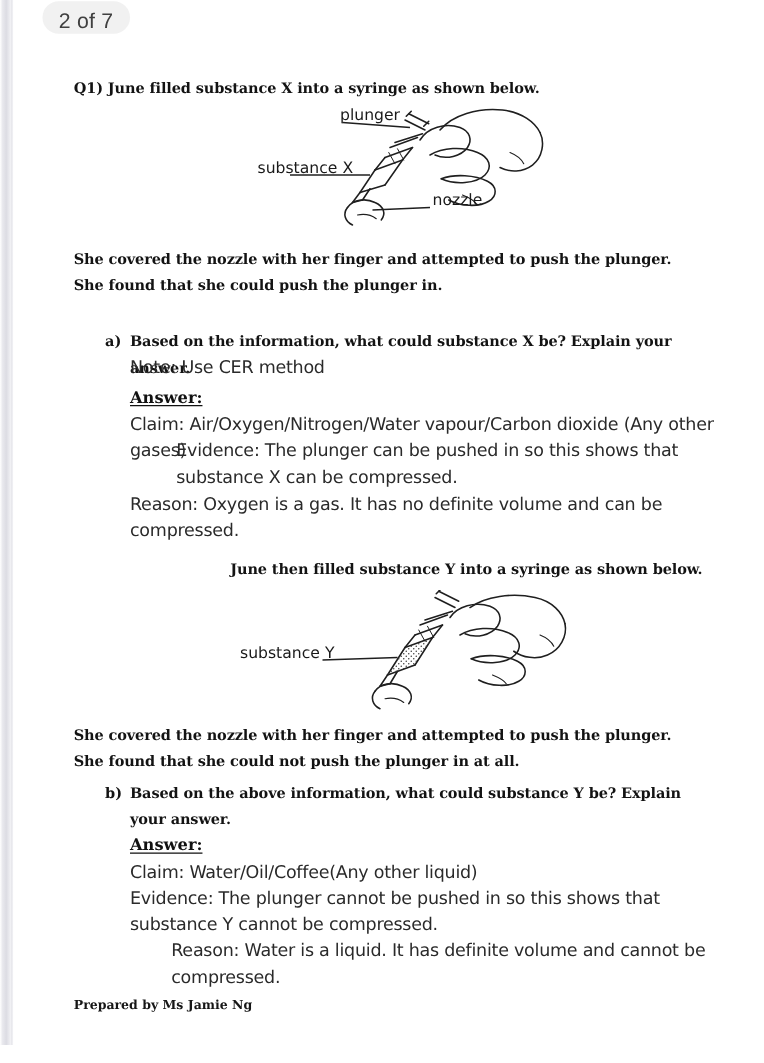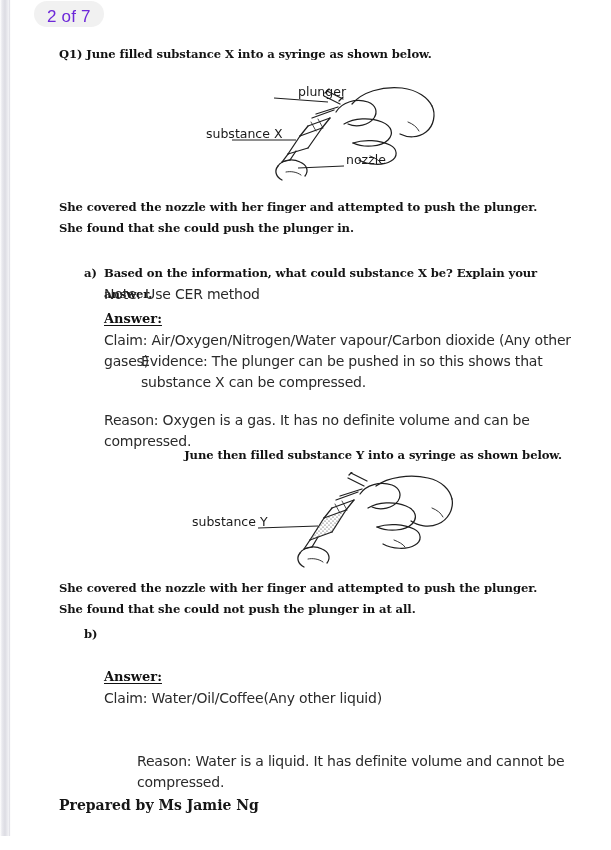--- a/index.html
+++ b/index.html
@@ -33,21 +33,21 @@
     width: 1px;
     height: 836px;
     background: #e3e3e9;
   }
 
   .page-badge {
     position: absolute;
     left: 34px;
     top: 1px;
     background: #f1f1f1;
-    color: #6d28d9;
+    color: #404040;
     border-radius: 13px;
     padding: 6px 13px 0 13px;
     font-family: "Liberation Sans", sans-serif;
     font-size: 17px;
     line-height: 20px;
     letter-spacing: 0.2px;
   }
 
   .sheet {
     position: absolute;
@@ -82,21 +82,21 @@
     font-size: 13px;
     line-height: 18px;
     color: #111111;
     text-decoration: underline;
     text-underline-offset: 2px;
   }
   .footer-text {
     position: absolute;
     font-family: "DejaVu Serif", "Liberation Serif", serif;
     font-weight: bold;
-    font-size: 14px;
+    font-size: 10px;
     line-height: 14px;
     color: #161616;
   }
   .list-marker {
     position: absolute;
     font-family: "DejaVu Serif", "Liberation Serif", serif;
     font-weight: bold;
     font-size: 11.6px;
     line-height: 21px;
     color: #131313;
@@ -118,21 +118,21 @@
 </head>
 <body>
 
 <div class="sheet">
 
   <div class="page-gutter"></div>
   <div class="page-gutter-line"></div>
 
   <div class="page-badge">2 of 7</div>
 
-  <div class="q-text" style="left:59px; top:44px; width:500px;">Q1) June filled substance X into a syringe as shown below.</div>
+  <div class="q-text" style="left:59px; top:60px; width:500px;">Q1) June filled substance X into a syringe as shown below.</div>
 
   <div class="figure" style="left:212px; top:74px; width:240px; height:110px;">
     <svg width="240" height="110" viewBox="0 0 240 110">
       <g fill="none" stroke="#1f1f1f" stroke-width="1.25" stroke-linecap="round" stroke-linejoin="round">
 
         <path d="M140 30 C150 18 170 12 190 14 C206 16 216 24 220 32"></path>
         <path d="M220 32 C224 40 222 52 214 58 C206 64 196 64 188 60"></path>
 
         <path d="M124 38 C130 28 144 24 156 28 C164 31 166 38 162 44 C157 51 145 54 136 50"></path>
 
@@ -172,35 +172,35 @@
         <path d="M66 92 C62 97 64 103 70 106"></path>
         <path d="M74 98 C79 97 85 98 89 101" stroke-width="0.9"></path>
       </g>
 
       <g stroke="#1f1f1f" stroke-width="1.2" fill="none">
         <line x1="62" y1="24" x2="116" y2="28"></line>
         <line x1="20" y1="66" x2="84" y2="66"></line>
         <line x1="86" y1="94" x2="132" y2="92"></line>
       </g>
     </svg>
-    <div class="fig-label" style="left:60px; top:10px;margin-left:26px;">plunger</div>
+    <div class="fig-label" style="left:60px; top:10px;">plunger</div>
     <div class="fig-label" style="left:-6px; top:52px;">substance X</div>
     <div class="fig-label" style="left:134px; top:78px;">nozzle</div>
   </div>
 
   <div class="q-text" style="left:59px; top:197px; width:502px;">She covered the nozzle with her finger and attempted to push the plunger. She found that she could push the plunger in.</div>
 
   <div class="list-marker" style="left:84px; top:263px;">a)</div>
   <div class="q-text" style="left:104px; top:263px; width:485px;">Based on the information, what could substance X be? Explain your answer.</div>
   <div class="hand" style="left:104px; top:284px; width:470px;">Note: Use CER method</div>
 
   <div class="answer-label" style="left:104px; top:310px;">Answer:</div>
   <div class="hand" style="left:104px; top:330px; width:480px;">Claim: Air/Oxygen/Nitrogen/Water vapour/Carbon dioxide (Any other gases)</div>
   <div class="hand" style="left:104px; top:351px; width:462px;margin-left:37px;">Evidence: The plunger can be pushed in so this shows that substance X can be compressed.</div>
-  <div class="hand" style="left:104px; top:410px; width:480px;">Reason: Oxygen is a gas. It has no definite volume and can be compressed.</div>
+  <div class="hand" style="left:104px; top:394px; width:480px;">Reason: Oxygen is a gas. It has no definite volume and can be compressed.</div>
 
   <div class="q-text" style="left:62px; top:445px; width:500px;text-align:right;">June then filled substance Y into a syringe as shown below.</div>
 
   <div class="figure" style="left:244px; top:472px; width:215px; height:100px;">
     <svg width="215" height="100" viewBox="0 0 215 100">
       <defs>
         <pattern id="stipple" patternUnits="userSpaceOnUse" width="4" height="4">
           <circle cx="1" cy="1" r="0.6" fill="#3a3a3a"></circle>
           <circle cx="3" cy="3" r="0.6" fill="#3a3a3a"></circle>
         </pattern>
@@ -250,20 +250,22 @@
       <g stroke="#1f1f1f" stroke-width="1.2" fill="none">
         <line x1="14" y1="56" x2="74" y2="54"></line>
       </g>
     </svg>
     <div class="fig-label" style="left:-52px; top:42px;">substance Y</div>
   </div>
 
   <div class="q-text" style="left:59px; top:578px; width:502px;">She covered the nozzle with her finger and attempted to push the plunger. She found that she could not push the plunger in at all.</div>
 
   <div class="list-marker" style="left:84px; top:624px;">b)</div>
+  <div class="q-text" style="left:104px; top:624px; width:473px;">Based on the above information, what could substance Y be? Explain your answer.</div>
 
   <div class="answer-label" style="left:104px; top:668px;">Answer:</div>
   <div class="hand" style="left:104px; top:688px; width:470px;">Claim: Water/Oil/Coffee(Any other liquid)</div>
+  <div class="hand" style="left:104px; top:709px; width:478px;">Evidence: The plunger cannot be pushed in so this shows that substance Y cannot be compressed.</div>
   <div class="hand" style="left:104px; top:751px; width:480px;margin-left:33px;">Reason: Water is a liquid. It has definite volume and cannot be compressed.</div>
 
   <div class="footer-text" style="left:59px; top:798px;">Prepared by Ms Jamie Ng</div>
 
 </div>
 
 </body></html>

